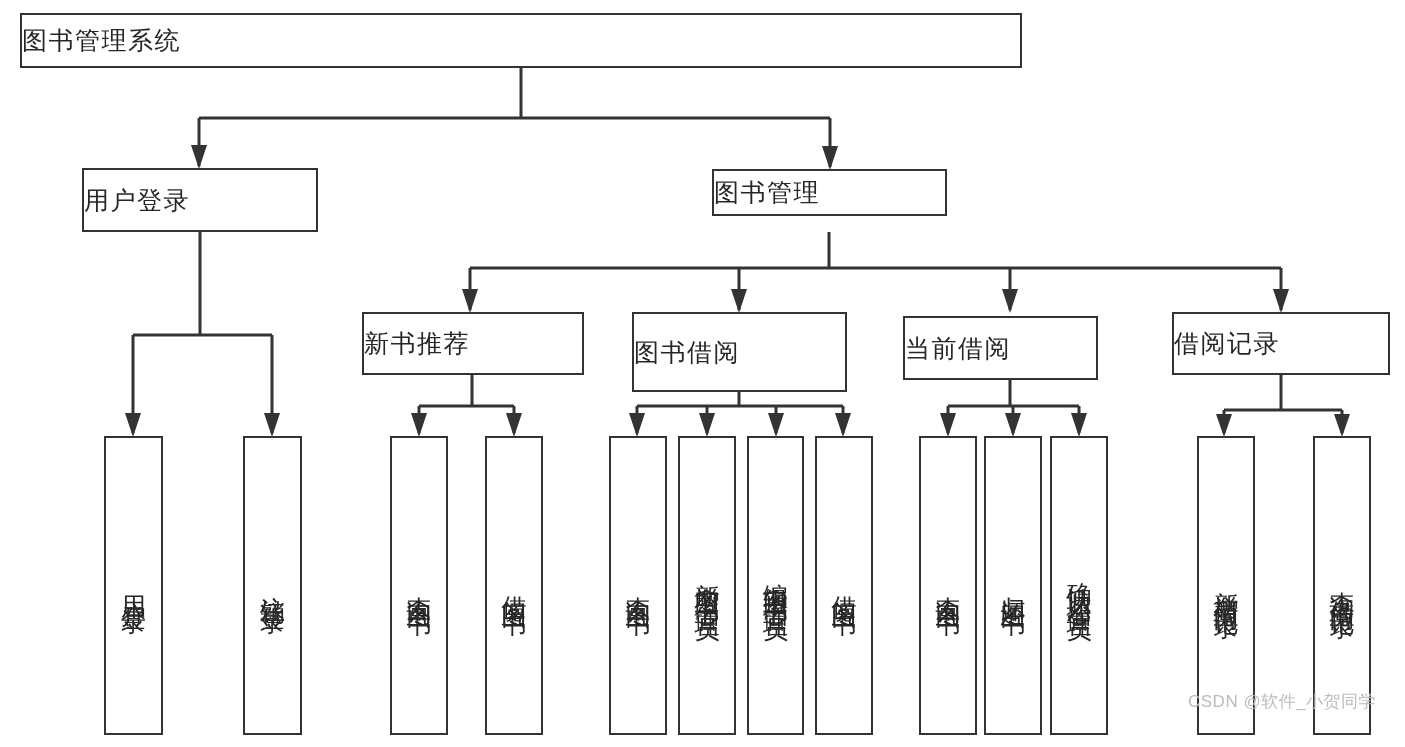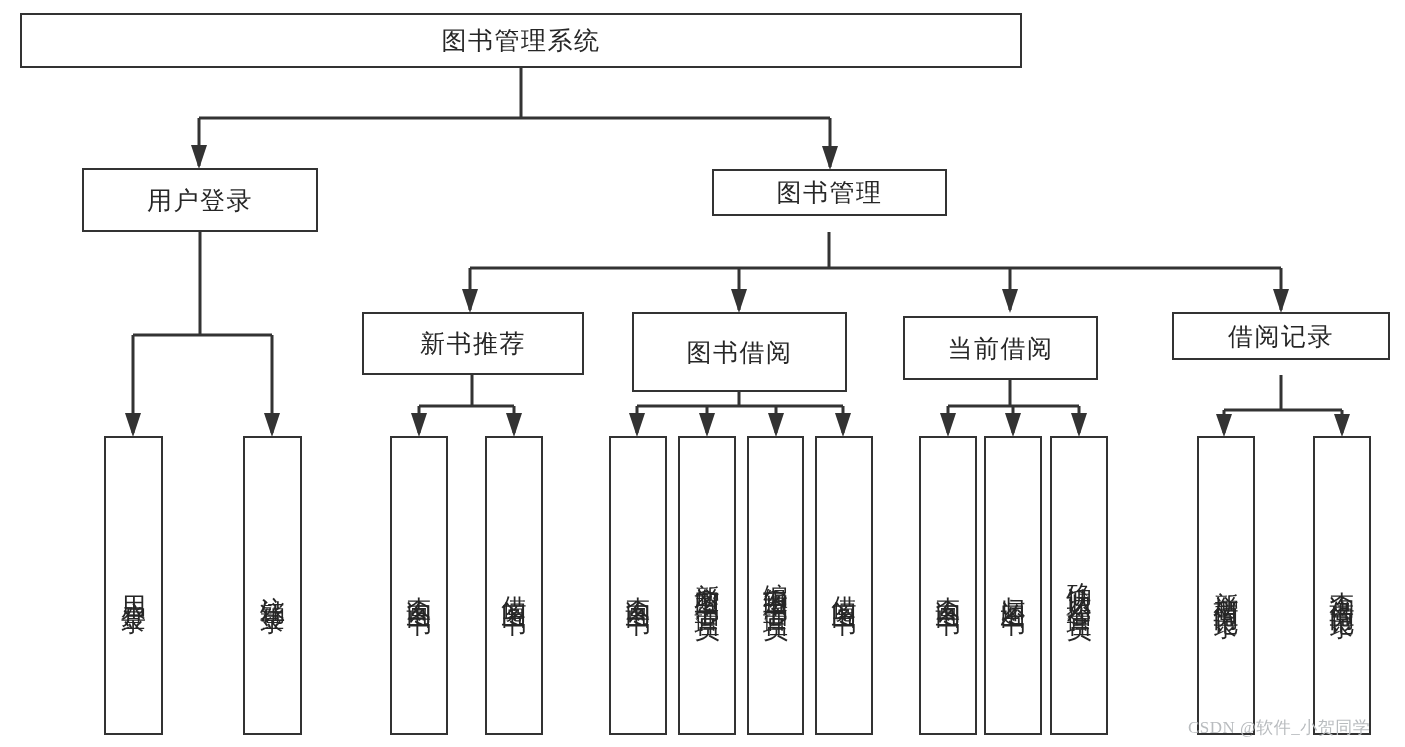--- a/index.html
+++ b/index.html
@@ -22,21 +22,21 @@
     top: 0;
     z-index: 1;
   }
   .node {
     position: absolute;
     box-sizing: border-box;
     background: #ffffff;
     border: 2.5px solid #333333;
     display: flex;
     align-items: center;
-    justify-content: center;
+    justify-content: flex-start;
     z-index: 2;
   }
   .node .htext {
     font-size: 25px;
     letter-spacing: 1.5px;
     white-space: nowrap;
     color: #262626;
   }
   .leaf {
     position: absolute;
@@ -55,27 +55,26 @@
     text-orientation: mixed;
     font-size: 25px;
     letter-spacing: 5px;
     line-height: 1;
     color: #262626;
     white-space: nowrap;
   }
   #watermark {
     position: absolute;
     left: 1188px;
-    top: 716px;
+    top: 690px;
     font-size: 17px;
     letter-spacing: 0.5px;
     color: #b9bcbf;
     z-index: 5;
     white-space: nowrap;
-    font-family: Liberation Serif, serif;
   }
 </style>
 </head>
 <body>
 
 <div id="stage">
 
   <svg id="connectors" width="1405" height="747" viewBox="0 0 1405 747">
     <g stroke="#333333" stroke-width="3" fill="none">
 
@@ -129,21 +128,21 @@
 
   <div class="node" style="left:362px; top:312px; width:222px; height:63px;">
     <span class="htext">新书推荐</span>
   </div>
   <div class="node" style="left:632px; top:312px; width:215px; height:80px;">
     <span class="htext">图书借阅</span>
   </div>
   <div class="node" style="left:903px; top:316px; width:195px; height:64px;">
     <span class="htext">当前借阅</span>
   </div>
-  <div class="node" style="left:1172px; top:312px; width:218px; height:48px;">
+  <div class="node" style="left:1172px; top:312px; width:218px; height:63px;">
     <span class="htext">借阅记录</span>
   </div>
 
   <div class="leaf" style="left:104px; width:59px;">
     <span class="vtext">用户登录</span>
   </div>
   <div class="leaf" style="left:243px; width:59px;">
     <span class="vtext">注销登录</span>
   </div>
 

